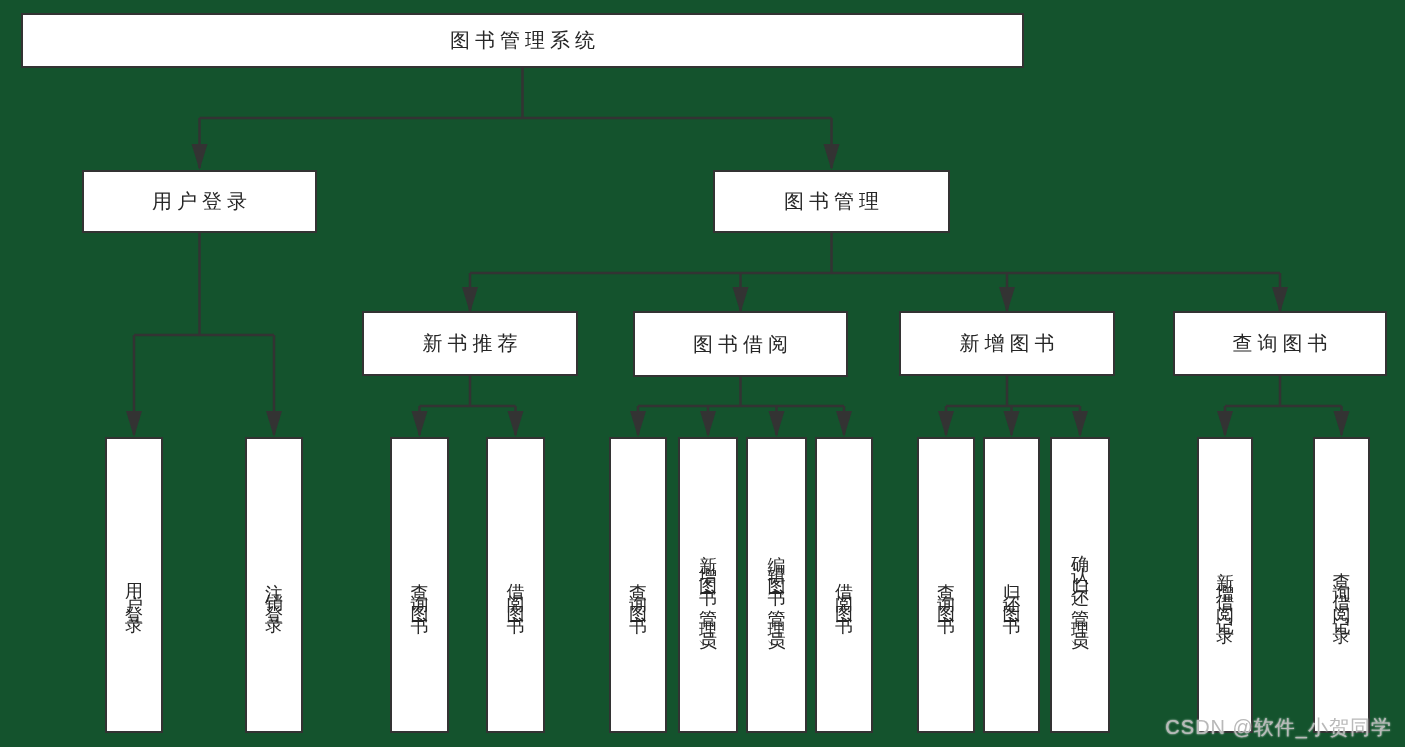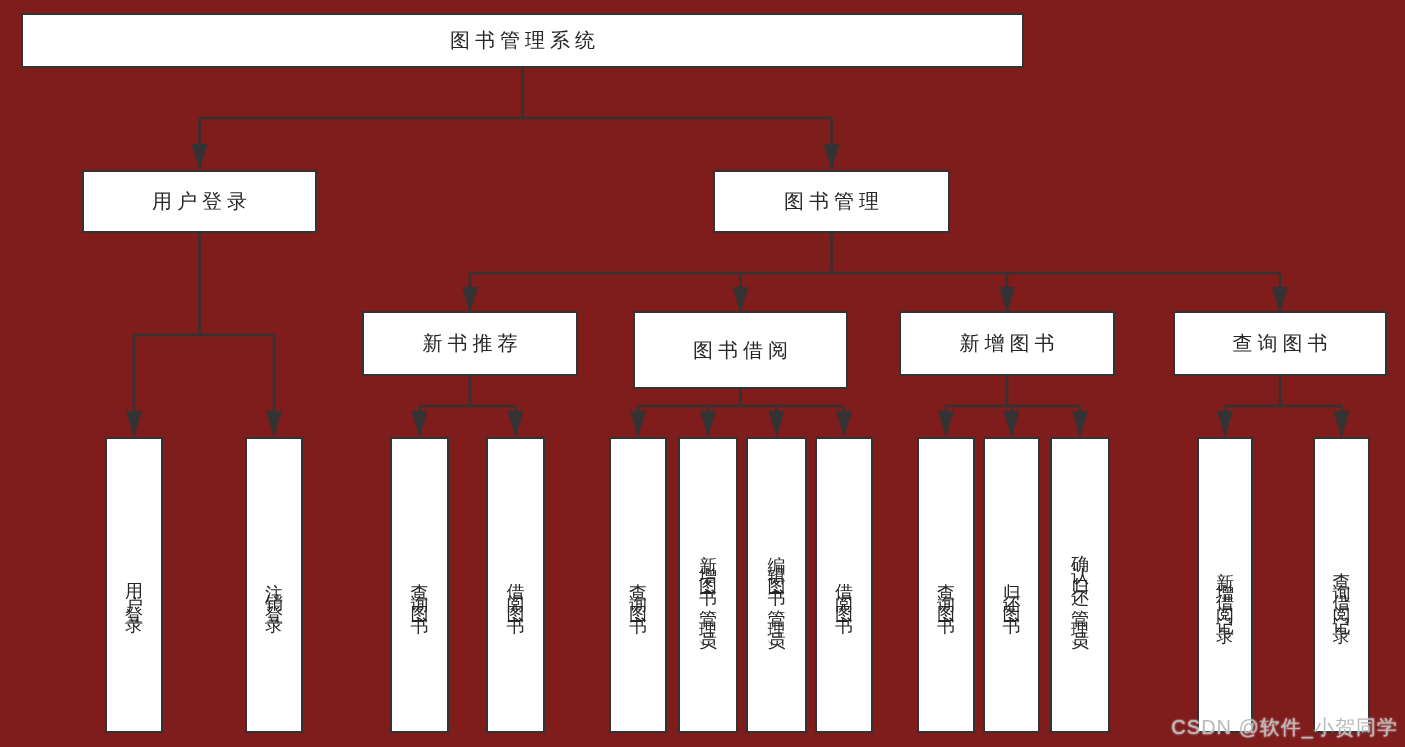--- a/index.html
+++ b/index.html
@@ -3,21 +3,21 @@
 <meta charset="utf-8">
 <style>
   * { margin: 0; padding: 0; box-sizing: border-box; }
   html, body { background: #ffffff; }
   body { font-family: "Liberation Sans", sans-serif; }
 
   .canvas {
     position: relative;
     width: 1405px;
     height: 747px;
-    background: #7f1d1d;
+    background: #14532d;
     overflow: hidden;
   }
 
   svg.wires {
     position: absolute;
     left: 0; top: 0;
     width: 1405px; height: 747px;
     pointer-events: none;
   }
 
@@ -45,21 +45,21 @@
     text-orientation: mixed;
     font-size: 18px;
     line-height: 1;
     letter-spacing: 11px;
     padding-top: 11px; 
     white-space: nowrap;
   }
 
   .watermark {
     position: absolute;
-    right: 7px;
+    right: 13px;
     bottom: 6px;
     font-size: 20px;
     color: #b9b9b9;
     letter-spacing: 1px;
     text-shadow: 0 0 2px #ffffff;
     white-space: nowrap;
   }
 </style>
 </head>
 <body>
@@ -105,21 +105,21 @@
   <div class="box hbox" style="left:82px; top:170px; width:235px; height:63px;">
     <span>用户登录</span>
   </div>
   <div class="box hbox" style="left:713px; top:170px; width:237px; height:63px;">
     <span>图书管理</span>
   </div>
 
   <div class="box hbox" style="left:362px; top:311px; width:216px; height:65px;">
     <span>新书推荐</span>
   </div>
-  <div class="box hbox" style="left:633px; top:311px; width:215px; height:78px;">
+  <div class="box hbox" style="left:633px; top:311px; width:215px; height:66px;">
     <span>图书借阅</span>
   </div>
   <div class="box hbox" style="left:899px; top:311px; width:216px; height:65px;">
     <span>新增图书</span>
   </div>
   <div class="box hbox" style="left:1173px; top:311px; width:214px; height:65px;">
     <span>查询图书</span>
   </div>
 
   <div class="box vbox" style="left:105px; width:58px;">

